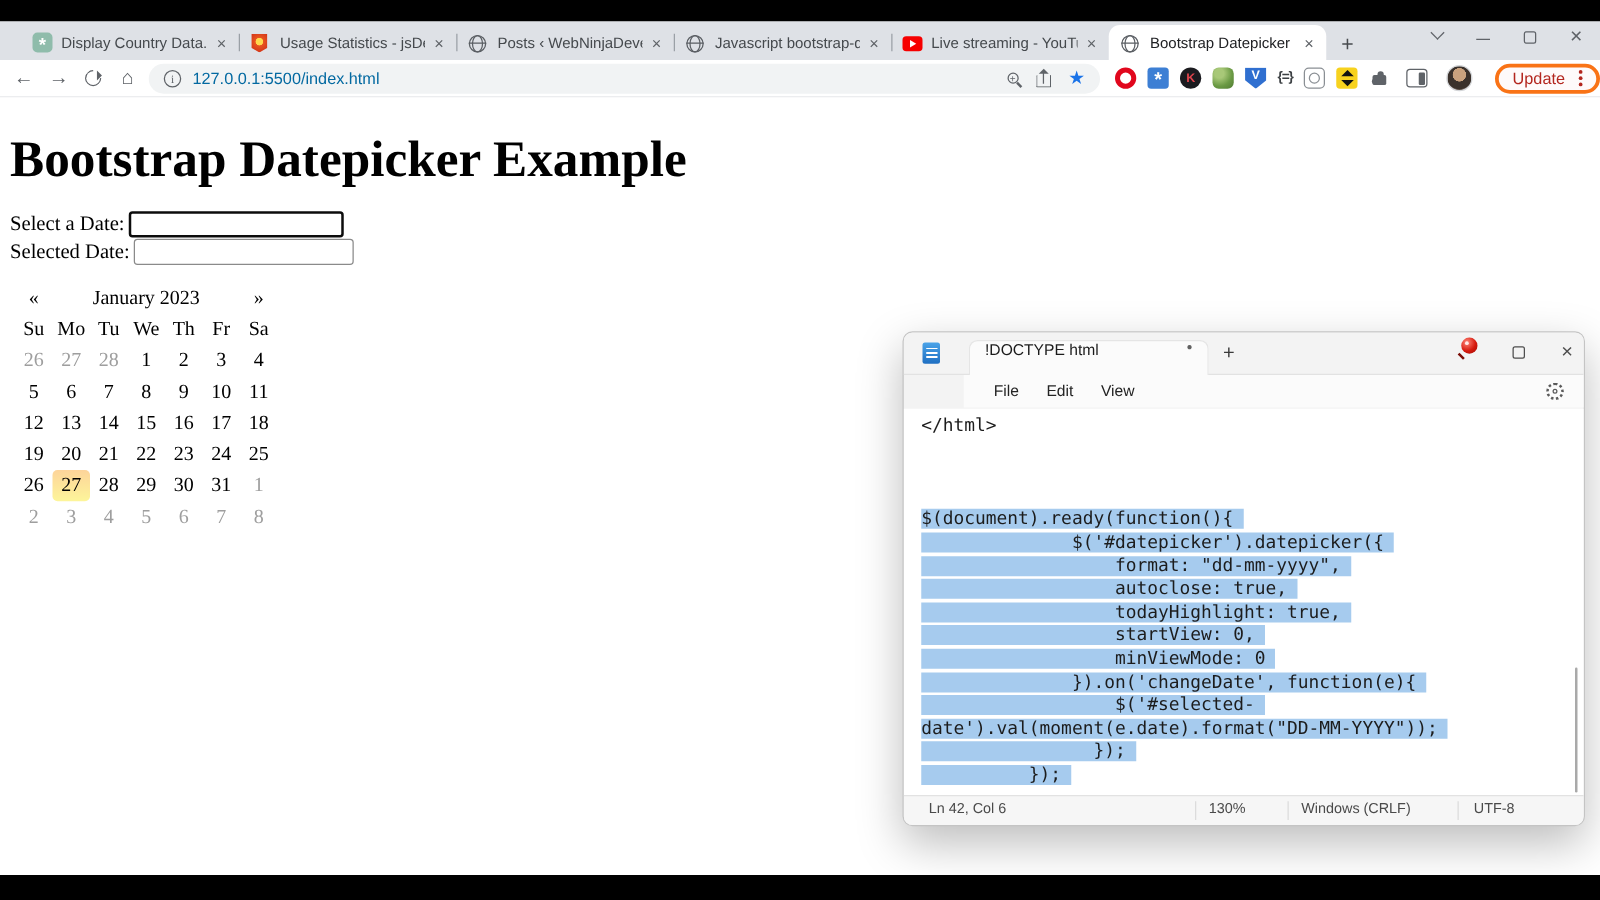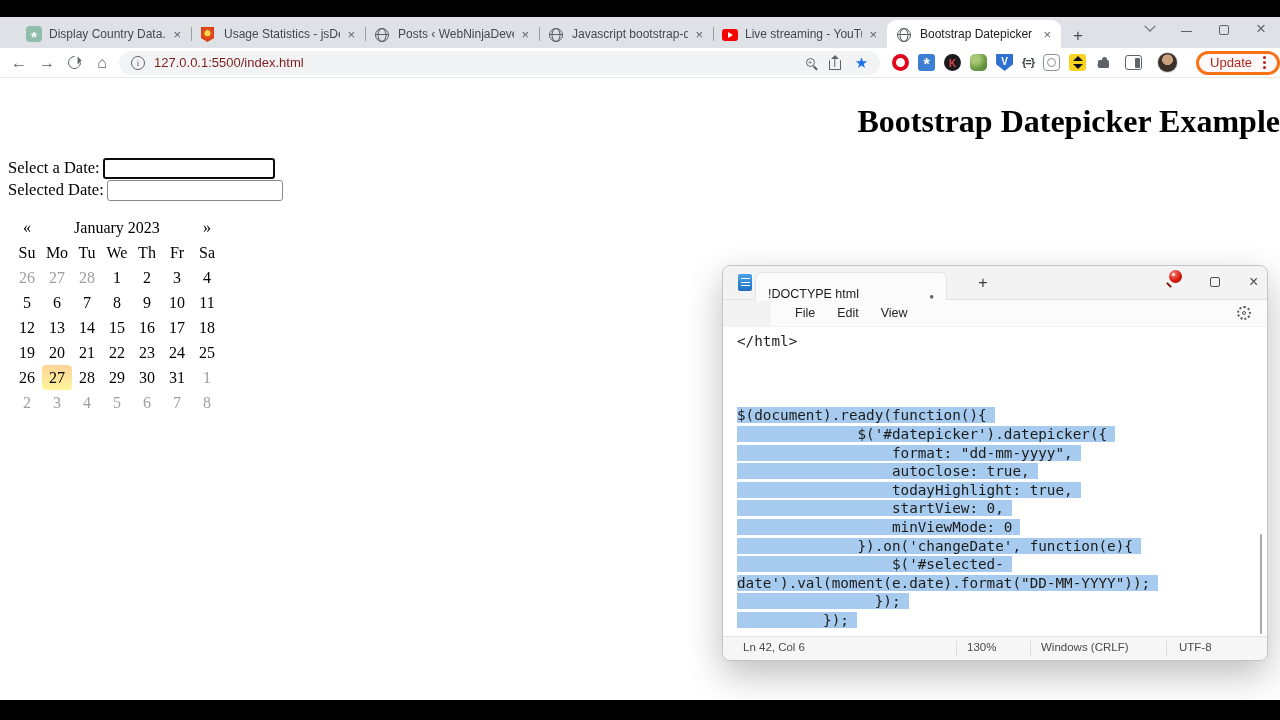--- a/index.html
+++ b/index.html
@@ -37,21 +37,21 @@
   .ic-close-win { font-size: 17px; color: #5f6368; line-height: 10px; margin-top: 1px; }
 
   
   .toolbar { position: absolute; top: 31px; left: 0; width: 100%; height: 30px; background: #fff; border-bottom: 1px solid #e6e8ea; display: flex; align-items: center; }
   .navbtns { display: flex; align-items: center; gap: 10px; padding-left: 10px; }
   .navbtn { width: 18px; text-align: center; color: #5f6368; font-size: 16px; line-height: 1; }
   .ic-reload { width: 13px; height: 13px; border: 1.7px solid #5f6368; border-radius: 50%; border-top-color: transparent; transform: rotate(45deg); position: relative; margin: 0 2px; }
   .ic-reload::after { content: ""; position: absolute; top: -5px; left: 5px; border: 4px solid transparent; border-bottom-color: #5f6368; transform: rotate(45deg); }
   .omnibox { margin-left: 8px; width: 786px; height: 24px; border-radius: 12px; background: #f1f3f4; display: flex; align-items: center; padding: 0 12px; }
   .ic-info { width: 14px; height: 14px; border: 1.4px solid #5f6368; border-radius: 50%; color: #5f6368; font-size: 9px; font-family: "Liberation Serif", serif; display: flex; align-items: center; justify-content: center; flex: 0 0 auto; }
-  .url-text { flex: 1; font-size: 13px; color: #7f1d1d; margin-left: 9px; white-space: nowrap; overflow: hidden; }
+  .url-text { flex: 1; font-size: 13px; color: #0369a1; margin-left: 9px; white-space: nowrap; overflow: hidden; }
   .omni-icons { display: flex; align-items: center; gap: 14px; }
   .ic-zoom { width: 9px; height: 9px; border: 1.6px solid #5f6368; border-radius: 50%; position: relative; }
   .ic-zoom::before { content: "+"; position: absolute; left: 50%; top: 50%; transform: translate(-50%,-52%); font-size: 8px; color: #5f6368; }
   .ic-zoom::after { content: ""; position: absolute; right: -4px; bottom: -3px; width: 5px; height: 1.6px; background: #5f6368; transform: rotate(45deg); }
   .ic-share { width: 12px; height: 10px; border: 1.5px solid #5f6368; border-top: none; position: relative; margin-top: 4px; border-radius: 1px; }
   .ic-share::before { content: ""; position: absolute; left: 50%; bottom: 2px; width: 1.5px; height: 10px; background: #5f6368; transform: translateX(-50%); }
   .ic-share::after { content: ""; position: absolute; left: 50%; top: -9px; transform: translateX(-50%); border: 4px solid transparent; border-bottom: 4px solid #5f6368; }
   .ic-star { color: #1a73e8; font-size: 15px; line-height: 1; }
 
   .ext-row { display: flex; align-items: center; gap: 9px; margin-left: 12px; }
@@ -73,21 +73,21 @@
   .ext-puzzle::before { content: ""; position: absolute; left: 3px; top: 6px; width: 11px; height: 8px; background: #5f6368; border-radius: 1.5px; }
   .ext-puzzle::after { content: ""; position: absolute; left: 6.5px; top: 2.5px; width: 5px; height: 5px; background: #5f6368; border-radius: 50%; box-shadow: -5px 5.5px 0 -0.5px #5f6368; }
   .sidebar-ic { width: 17px; height: 15px; border: 1.8px solid #5f6368; border-radius: 3px; position: relative; margin-left: 4px; }
   .sidebar-ic::after { content: ""; position: absolute; right: 1.5px; top: 1.5px; bottom: 1.5px; width: 4.5px; background: #5f6368; border-radius: 1px; }
   .avatar { width: 21px; height: 21px; border-radius: 50%; margin-left: 6px; background: radial-gradient(circle at 50% 36%, #caa27e 0 34%, #3a312b 36% 72%, #55483f 74%); border: 1px solid #d4d6d9; }
   .update-pill { margin-left: 9px; height: 24px; border: 3px solid #f97316; border-radius: 13px; background: #fefafa; display: flex; align-items: center; gap: 9px; padding: 0 9px 0 11px; color: #b3261e; font-size: 13px; }
   .kebab { width: 3px; height: 3px; border-radius: 50%; background: #b3261e; box-shadow: 0 -5px 0 #b3261e, 0 5px 0 #b3261e; margin: 0 2px; }
 
   
   .page { position: absolute; top: 61px; left: 0; right: 0; bottom: 0; background: #fff; font-family: "Liberation Serif", serif; color: #000; }
-  .page h1 { font-size: 32px; font-weight: bold; margin: 25px 0 17px 8px; font-family: "Liberation Serif", serif; text-align: right; }
+  .page h1 { font-size: 41px; font-weight: bold; margin: 25px 0 17px 8px; font-family: "Liberation Serif", serif; }
   .form-line { margin-left: 8px; font-size: 16.5px; line-height: 22px; height: 22px; display: flex; align-items: center; }
   .form-line label { margin-right: 3px; }
   .inp { height: 21px; font-family: "Liberation Serif", serif; font-size: 14px; padding: 0 4px; background: #fff; }
   .inp.focused { width: 172px; border: 2px solid #0c0c0c; border-radius: 3px; }
   .inp.plain { width: 176px; border: 1px solid #8a8a8a; border-radius: 3px; }
 
   .datepicker { margin: 14px 0 0 12px; width: 212px; }
   .datepicker table { border-collapse: collapse; }
   .datepicker td, .datepicker th { width: 30px; height: 25px; text-align: center; font-size: 16px; font-weight: normal; }
   .dp-month { font-weight: bold; }
@@ -95,21 +95,21 @@
   .dp-dow { font-weight: bold; font-size: 15.5px; }
   .dp-day { color: #000; cursor: default; }
   .dp-day.muted { color: #9e9e9e; }
   .dp-day.today { background: linear-gradient(#fdd49a, #fdf59a); border-radius: 4px; }
 
   
   .notepad { position: absolute; left: 722px; top: 248px; width: 546px; height: 396px; background: #f3f3f3; border: 1px solid #c4c4c4; border-radius: 8px; box-shadow: 0 14px 36px rgba(0,0,0,.26); z-index: 10; overflow: hidden; font-family: "Liberation Sans", sans-serif; }
   .np-titlebar { position: relative; height: 34px; background: #f3f3f3; border-bottom: 1px solid #e2e2e2; }
   .np-ic { position: absolute; left: 15px; top: 8px; width: 14px; height: 17px; background: linear-gradient(#4aa3e8, #1f6fc2); border-radius: 2px; }
   .np-ic::after { content: ""; position: absolute; left: 2.5px; right: 2.5px; top: 4px; height: 10px; background: repeating-linear-gradient(#fff 0 1.3px, transparent 1.3px 3.5px); }
-  .np-tab { position: absolute; left: 32px; top: 6px; width: 192px; height: 29px; background: #fbfbfb; border: 1px solid #e5e5e5; border-bottom: none; border-radius: 7px 7px 0 0; display: flex; align-items: flex-end; padding: 0 12px; font-size: 12.5px; color: #1b1b1b; gap: 36px; }
+  .np-tab { position: absolute; left: 52px; top: 6px; width: 192px; height: 29px; background: #fbfbfb; border: 1px solid #e5e5e5; border-bottom: none; border-radius: 7px 7px 0 0; display: flex; align-items: flex-start; padding: 0 12px; font-size: 12.5px; color: #1b1b1b; gap: 36px; }
   .np-dot { margin-left: auto; font-size: 8px; color: #616161; }
   .np-plus { position: absolute; left: 250px; top: 8px; font-size: 16px; color: #3a3a3a; width: 20px; text-align: center; }
   .np-pin { position: absolute; left: 446px; top: 4px; width: 13px; height: 13px; border-radius: 50%; background: radial-gradient(circle at 35% 30%, #ff8678, #d61a0e 55%, #9d0b05); }
   .np-pin::before { content: ""; position: absolute; left: -3px; bottom: -3px; width: 6px; height: 2px; background: #7a0c06; transform: rotate(45deg); }
   .np-pin::after { content: ""; position: absolute; left: 3px; top: 2.5px; width: 3px; height: 3px; border-radius: 50%; background: rgba(255,255,255,.85); }
   .np-max { position: absolute; left: 487px; top: 11px; width: 10px; height: 10px; border: 1.3px solid #4d4d4d; border-radius: 2px; }
   .np-close { position: absolute; left: 526px; top: 6px; font-size: 16px; color: #4d4d4d; line-height: 20px; }
   .np-menubar { position: relative; height: 26px; background: #fbfbfb; display: flex; align-items: center; padding-left: 13px; margin-left: 48px; }
   .np-menu-item { font-size: 12.5px; color: #242424; padding: 0 11px; }
   .np-gear { position: absolute; right: 16px; top: 6px; width: 14px; height: 14px; border: 2px dotted #5a5a5a; border-radius: 50%; }

